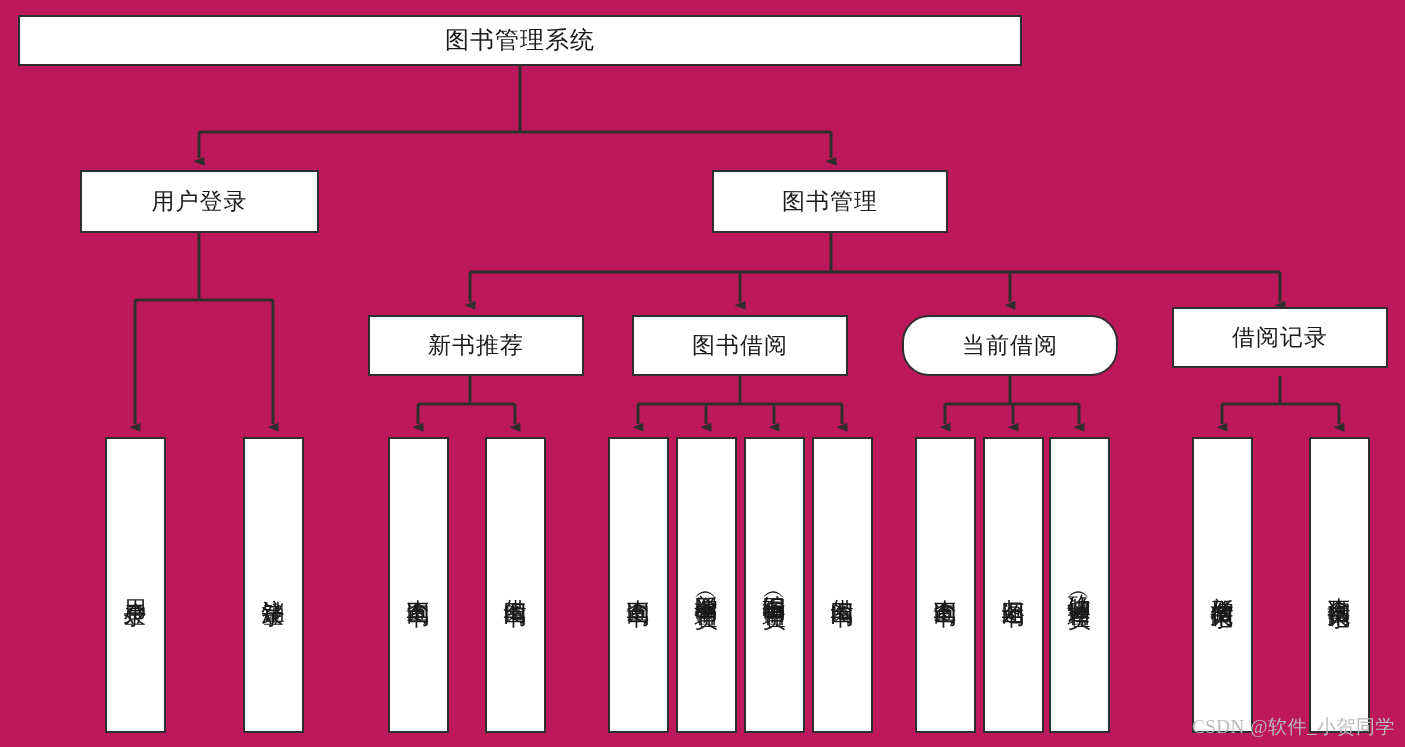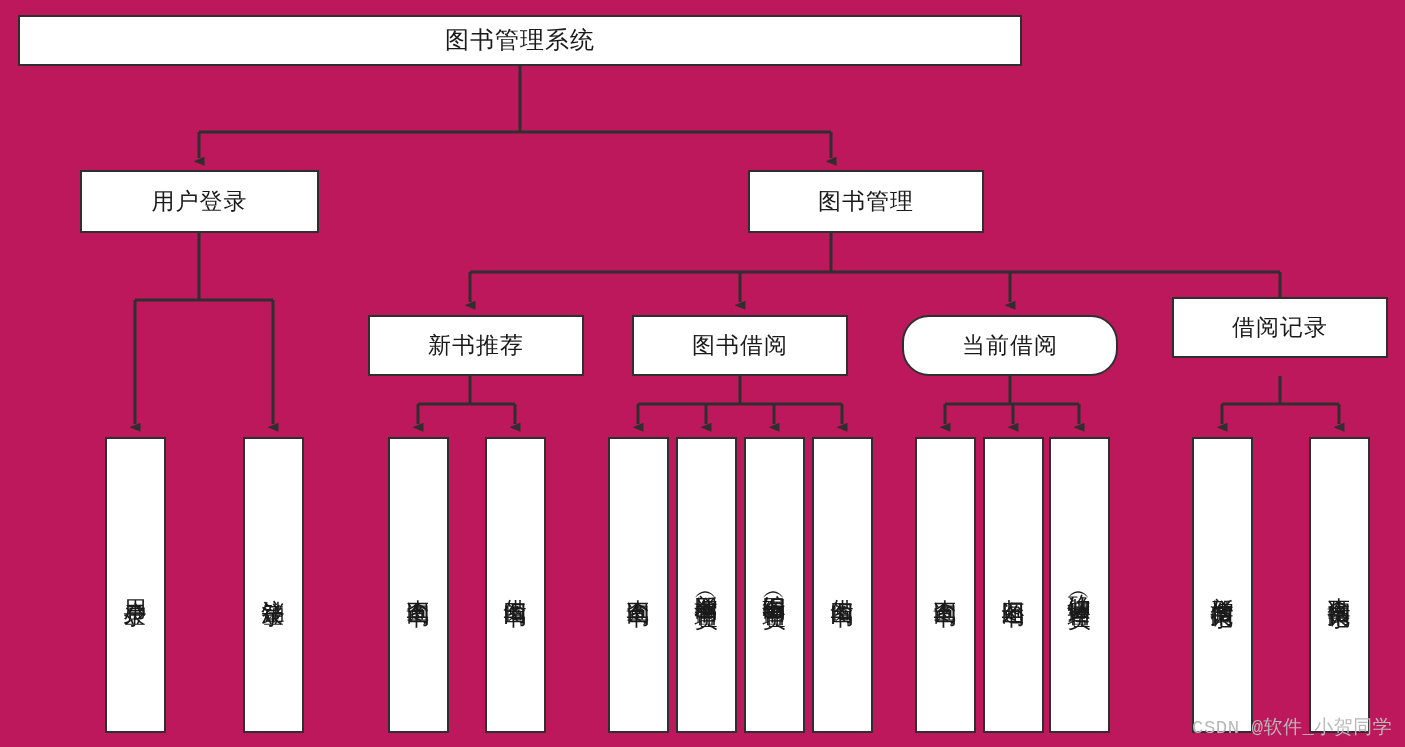--- a/index.html
+++ b/index.html
@@ -59,21 +59,21 @@
     display: block;
     letter-spacing: 2px;
   }
   .watermark {
     position: absolute;
     color: #b9b9b9;
     font-size: 19px;
     letter-spacing: 0.5px;
     white-space: nowrap;
     z-index: 5;
-    font-family: Liberation Mono, monospace;
+    font-family: Liberation Serif, serif;
   }
 </style>
 </head>
 <body>
 
 <div id="canvas">
 
   <svg id="edges" viewBox="0 0 1405 747" width="1405" height="747" xmlns="http://www.w3.org/2000/svg">
     <defs>
       <marker id="arrow" markerWidth="9" markerHeight="11" refX="1.2" refY="5.5" orient="auto" markerUnits="userSpaceOnUse">
@@ -124,34 +124,34 @@
     </g>
   </svg>
 
   <div class="node h root" style="left:18px; top:15px; width:1004px; height:51px;">
     <span>图书管理系统</span>
   </div>
 
   <div class="node h" style="left:80px; top:170px; width:239px; height:63px;">
     <span>用户登录</span>
   </div>
-  <div class="node h" style="left:748px; top:170px; width:236px; height:63px;">
+  <div class="node h" style="left:712px; top:170px; width:236px; height:63px;">
     <span>图书管理</span>
   </div>
 
   <div class="node h" style="left:368px; top:315px; width:216px; height:61px;">
     <span>新书推荐</span>
   </div>
   <div class="node h" style="left:632px; top:315px; width:216px; height:61px;justify-content:center;">
     <span>图书借阅</span>
   </div>
   <div class="node h" style="left:902px; top:315px; width:216px; height:61px;border-radius:27px;">
     <span>当前借阅</span>
   </div>
-  <div class="node h" style="left:1172px; top:297px; width:216px; height:61px;">
+  <div class="node h" style="left:1172px; top:307px; width:216px; height:61px;">
     <span>借阅记录</span>
   </div>
 
   <div class="node leaf" style="left:105px; top:437px; width:61px; height:296px;">
     <span class="vtext">用户登录</span>
   </div>
   <div class="node leaf" style="left:243px; top:437px; width:61px; height:296px;">
     <span class="vtext">注销登录</span>
   </div>
 

